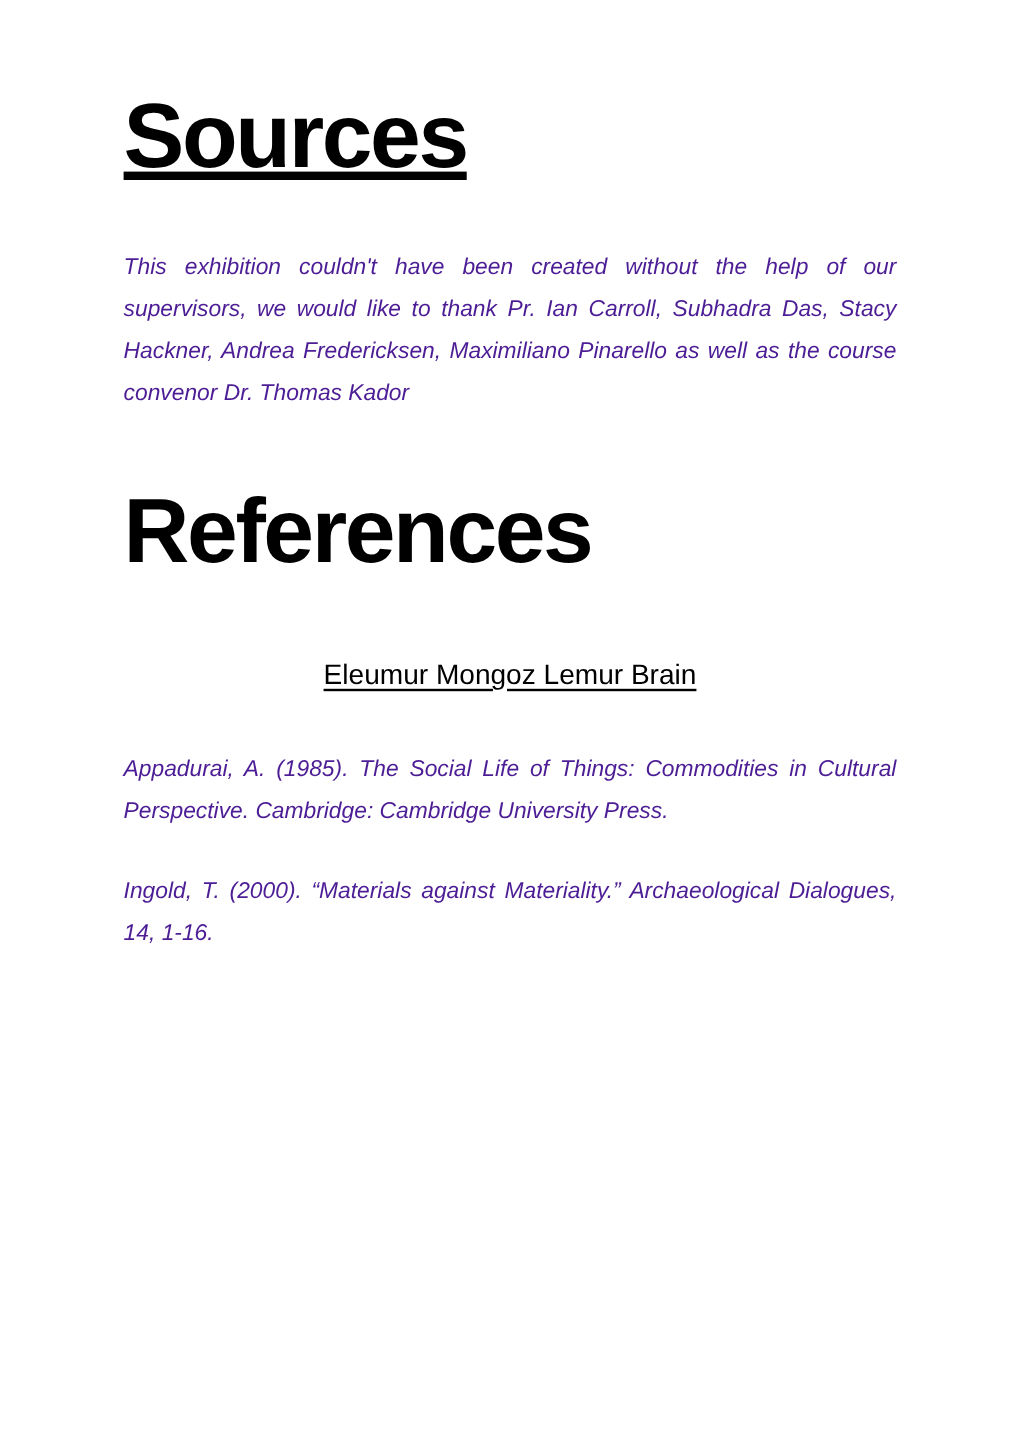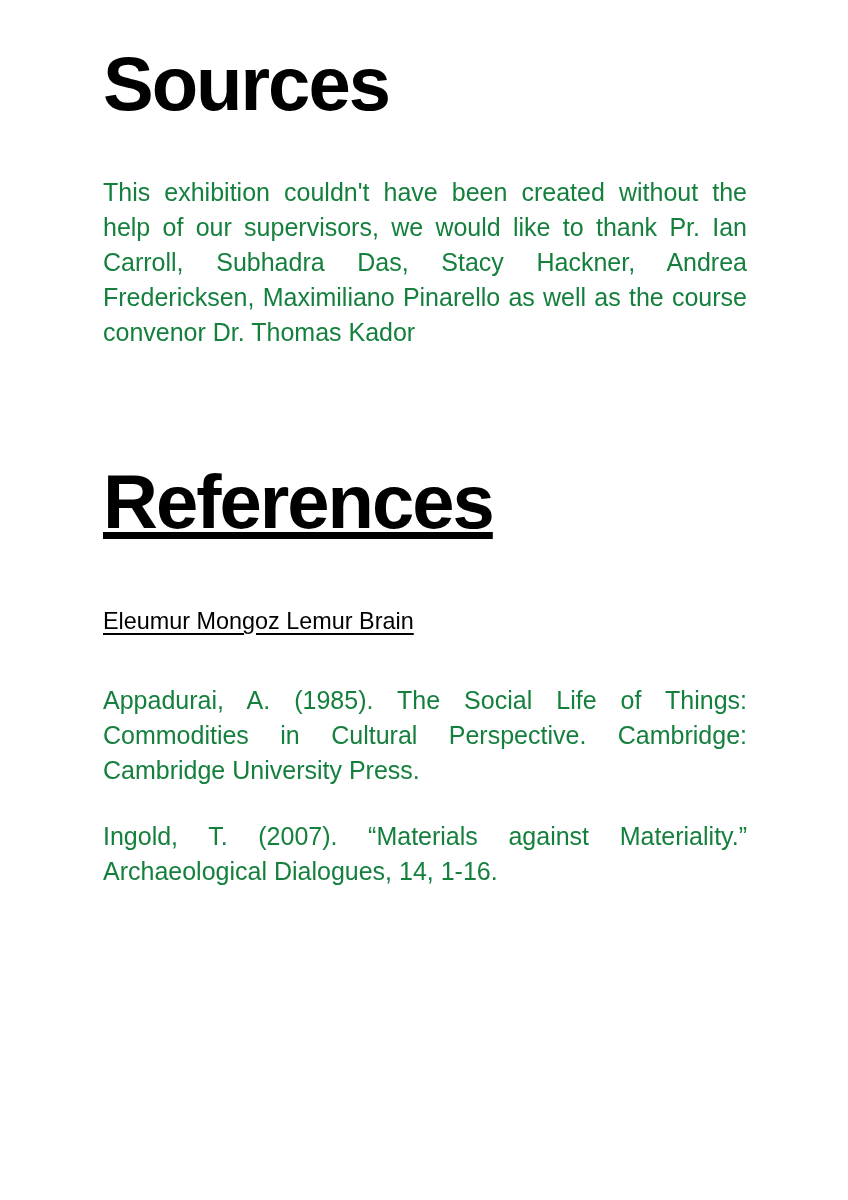--- a/index.html
+++ b/index.html
@@ -23,35 +23,36 @@
     padding-right: 101px;
   }
   h1.display-heading {
     font-size: 76px;
     line-height: 76px;
     font-weight: bold;
     letter-spacing: -2px;
     margin: 0;
     color: #000000;
   }
-  #sources-heading   { margin-top: 46px; }
-  #references-heading{ margin-top: 114px; text-decoration: underline; }
+  #sources-heading   { margin-top: 76px; text-decoration: underline; }
+  #references-heading{ margin-top: 60px; }
   .body-text {
-    font-size: 25px;
+    font-size: 19px;
     line-height: 35px;
     margin: 0;
     text-align: justify;
-    color: #15803d;
+    color: #4c1d95;
+    font-style: italic;
   }
   .acknowledgement { margin-top: 53px; }
   .subheading {
     font-size: 23.4px;
     line-height: 35px;
     margin: 64px 0 0 0;
-    text-align: left;
+    text-align: center;
   }
   .subheading .underlined {
     text-decoration: underline;
     text-decoration-thickness: 2px;
     text-underline-offset: 4px;
   }
   .ref-entry-1 { margin-top: 44px; }
   .ref-entry-2 { margin-top: 29px; }
   .ref-entry-3 { margin-top: 31px; }
 </style>
@@ -66,15 +67,15 @@
 
   <h1 class="display-heading" id="references-heading">References</h1>
 
   <div class="subheading">
     <span class="underlined">Eleumur Mongoz Lemur Brain</span>
   </div>
 
   <p class="body-text ref-entry-1">Appadurai, A. (1985). The Social Life of Things: Commodities in Cultural Perspective. Cambridge: Cambridge University Press.</p>
 
 
-  <p class="body-text ref-entry-3">Ingold, T. (2007). “Materials against Materiality.” Archaeological Dialogues, 14, 1-16.</p>
+  <p class="body-text ref-entry-3">Ingold, T. (2000). “Materials against Materiality.” Archaeological Dialogues, 14, 1-16.</p>
 
 </div>
 
 </body></html>

